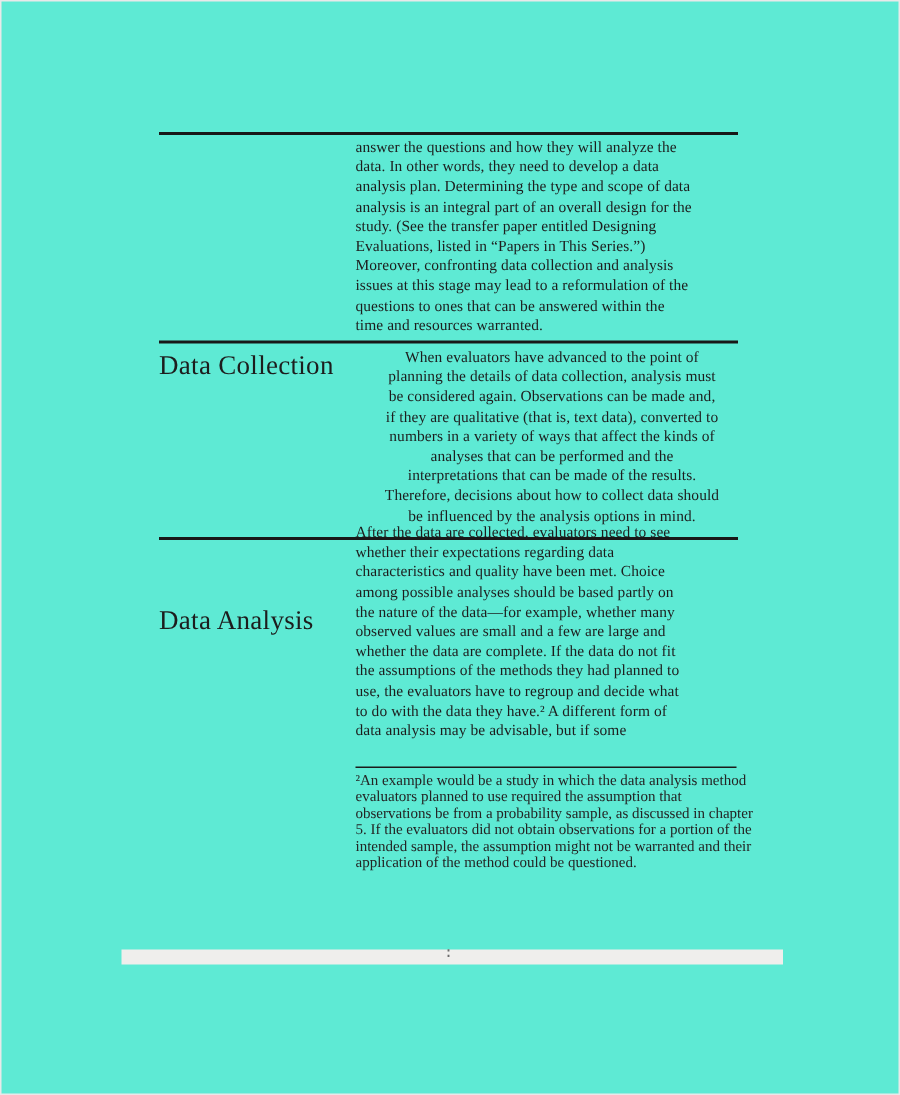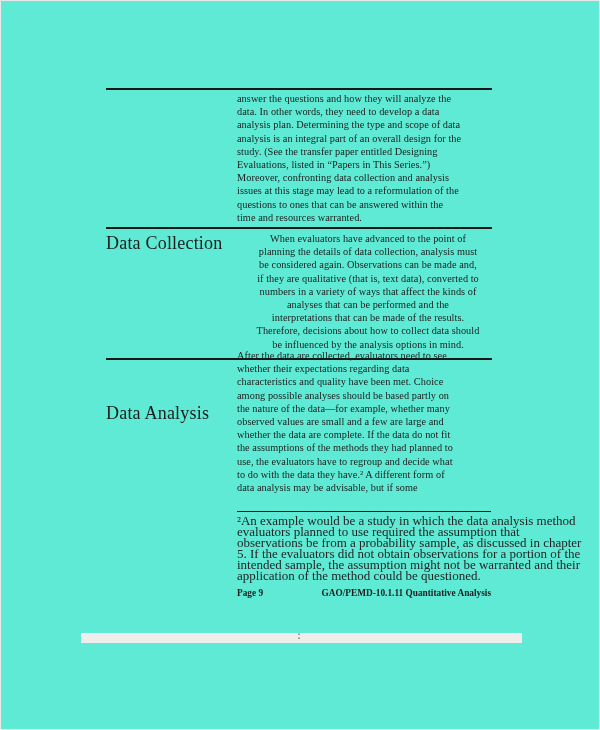--- a/index.html
+++ b/index.html
@@ -57,21 +57,21 @@
     width: 254px;
     height: 1.4px;
     background: #1b1b1b;
   }
   .footnote-text {
     position: absolute;
     left: 237px;
     top: 516px;
     width: 262px;
     margin: 0;
-    font-size: 13px;
+    font-size: 10px;
     line-height: 10.9px;
     white-space: pre;
     color: #242424;
   }
   .footer-row {
     position: absolute;
     left: 237px;
     top: 588px;
     width: 254px;
     display: flex;
@@ -144,21 +144,17 @@
 data analysis may be advisable, but if some</p>
 
   <div class="footnote-rule"></div>
   <p class="footnote-text">²An example would be a study in which the data analysis method
 evaluators planned to use required the assumption that
 observations be from a probability sample, as discussed in chapter
 5. If the evaluators did not obtain observations for a portion of the
 intended sample, the assumption might not be warranted and their
 application of the method could be questioned.</p>
 
-  <div class="footer-row">
-    <span>Page 9</span>
-    <span>GAO/PEMD-10.1.11 Quantitative Analysis</span>
-  </div>
 
   <div class="edge-bar"></div>
   <div class="colon-artifact">:</div>
 
 </div>
 
 </body></html>

